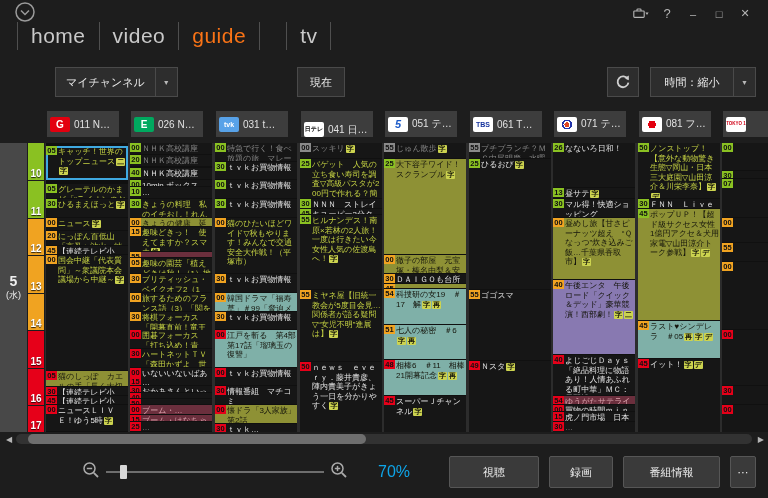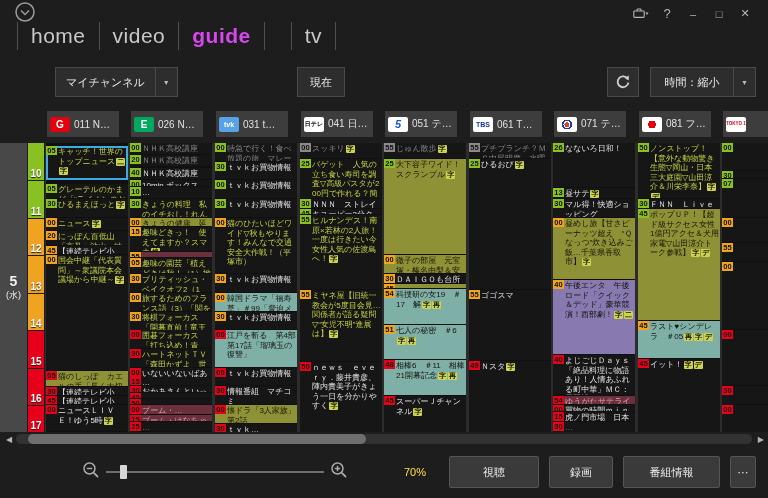--- a/index.html
+++ b/index.html
@@ -4,21 +4,21 @@
 <style>
   html,body{margin:0;padding:0;background:#101010}
   #app{position:relative;width:768px;height:498px;background:#1d1d1d;overflow:hidden;
        font-family:"Liberation Sans","DejaVu Sans",sans-serif;color:#ddd;
        -webkit-font-smoothing:antialiased}
   
   #titlebar{position:absolute;left:0;top:0;width:768px;height:58px}
   #nav{position:absolute;left:4px;top:18px;display:flex;align-items:center;height:36px}
   .nsep{width:1px;height:28px;background:#4f4f4f;margin:0 13px;flex:none}
   .nitem{font-size:21px;font-weight:300;color:#c9c9c9;letter-spacing:.5px;cursor:default}
-  .nitem.act{color:#d946ef;font-weight:bold}
+  .nitem.act{color:#f97316;font-weight:normal}
   #expander{margin-left:13px;display:flex;align-items:center}
   #winicons{position:absolute;right:10px;top:6px;display:flex;align-items:center;gap:0;color:#b5b5b5}
   #winicons .wi{font-size:11px;width:26px;text-align:center}
   #winicons .wi.big{font-size:13px}
   
   #toolbar{position:absolute;left:0;top:60px;width:768px;height:46px}
   .dd{position:absolute;top:7px;height:30px;display:flex;align-items:stretch;background:#2d2d2d;border:1px solid #4a4a4a;box-sizing:border-box}
   .dd .lbl{display:flex;align-items:center;padding:0 10px;font-size:11px;color:#ececec;white-space:nowrap}
   .dd .arr{display:flex;align-items:center;justify-content:center;width:21px;border-left:1px solid #4a4a4a;color:#b9b9b9;font-size:7px}
   .tbtn{position:absolute;top:7px;height:30px;background:#2d2d2d;border:1px solid #4a4a4a;box-sizing:border-box;
@@ -59,21 +59,21 @@
   #hsl,#hsr{position:absolute;top:2px;font-size:8px;color:#b5b5b5}
   #hsl{left:6px}#hsr{right:4px}
   #hstrack{position:absolute;left:16px;top:1px;width:736px;height:10px;background:#323232;border-radius:5px}
   #hsthumb{position:absolute;left:12px;top:0;width:338px;height:10px;background:#6e6e6e;border-radius:5px}
   
   #statusbar{position:absolute;left:0;top:452px;width:768px;height:40px;display:flex;align-items:center}
   #zoomout{margin-left:82px}
   #slider{position:relative;width:218px;height:16px;margin:0 6px}
   #sltrack{position:absolute;left:0;top:7px;width:218px;height:2px;background:#6e6e6e}
   #slthumb{position:absolute;left:14px;top:1px;width:7px;height:14px;background:#d7d7d7;border-radius:1px}
-  #zoompct{margin-left:56px;font-size:11px;color:#fde047}
+  #zoompct{margin-left:30px;font-size:16px;color:#0ea5e9}
   #actions{margin-left:auto;margin-right:12px;display:flex;gap:10px;align-items:center}
   .abtn{height:32px;background:#3a3a3a;border:1px solid #565656;border-radius:2px;color:#ececec;font-size:11px;display:flex;align-items:center;justify-content:center;box-sizing:border-box}
   .abtn.w1{width:90px}.abtn.w2{width:64px}.abtn.w3{width:97px}.abtn.sm{width:26px}
 </style>
 </head>
 <body>
 
 <div id="app">
 
   <div id="titlebar">
@@ -134,21 +134,21 @@
         <span class="chlbl">011 N…</span>
       </div>
       <div class="ch" style="left: 131px;">
         <span class="lg lg-nhke">E</span>
         <span class="chlbl">026 N…</span>
       </div>
       <div class="ch" style="left: 216px;">
         <span class="lg lg-tvk">tvk</span>
         <span class="chlbl">031 t…</span>
       </div>
-      <div class="ch" style="left: 301px;">
+      <div class="ch" style="left: 301px; align-items: flex-end;">
         <span class="lg lg-ntv">日テレ</span>
         <span class="chlbl">041 日…</span>
       </div>
       <div class="ch" style="left: 385px;">
         <span class="lg lg-ex">5</span>
         <span class="chlbl">051 テ…</span>
       </div>
       <div class="ch" style="left: 470px;">
         <span class="lg lg-tbs">TBS</span>
         <span class="chlbl">061 T…</span>

